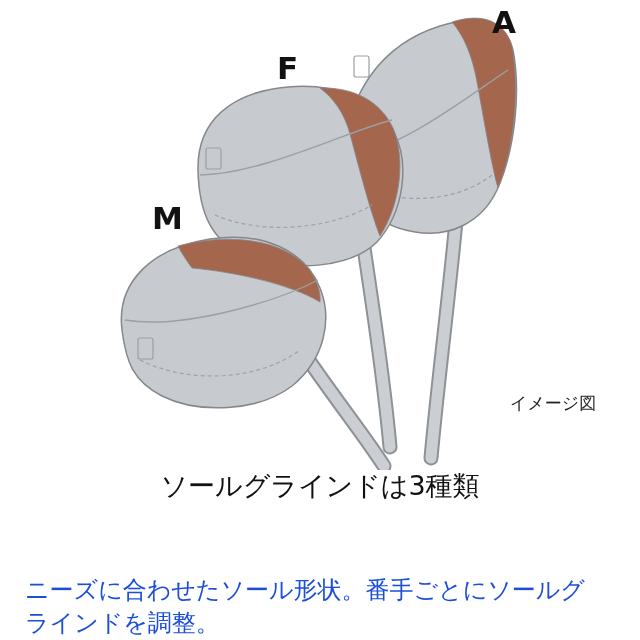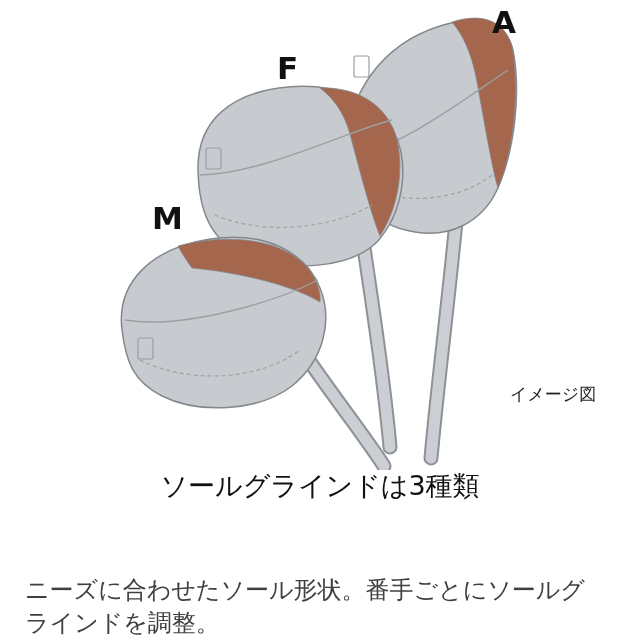--- a/index.html
+++ b/index.html
@@ -26,42 +26,42 @@
     font-weight: 700;
     color: #111111;
     letter-spacing: 0;
   }
   .label-a { left: 492px; top: 4px; }
   .label-f { left: 277px; top: 50px; }
   .label-m { left: 152px; top: 200px; }
   .image-caption {
     position: absolute;
     left: 510px;
-    top: 383px;
+    top: 392px;
     font-size: 17px;
     color: #222222;
   }
   .section-title {
     position: absolute;
     top: 468px;
     left: 0;
     width: 640px;
     text-align: center;
     font-size: 27px;
     font-weight: 400;
     color: #111111;
   }
   .body-text {
     position: absolute;
     top: 574px;
     left: 25px;
     width: 566px;
     font-size: 24px;
     line-height: 1.38;
-    color: #404040;
+    color: #1d4ed8;
     word-break: break-all;
   }
 </style>
 </head>
 <body>
 
 <div class="page">
 
   <svg class="illustration-svg" width="640" height="470" viewBox="0 0 640 470">
 

